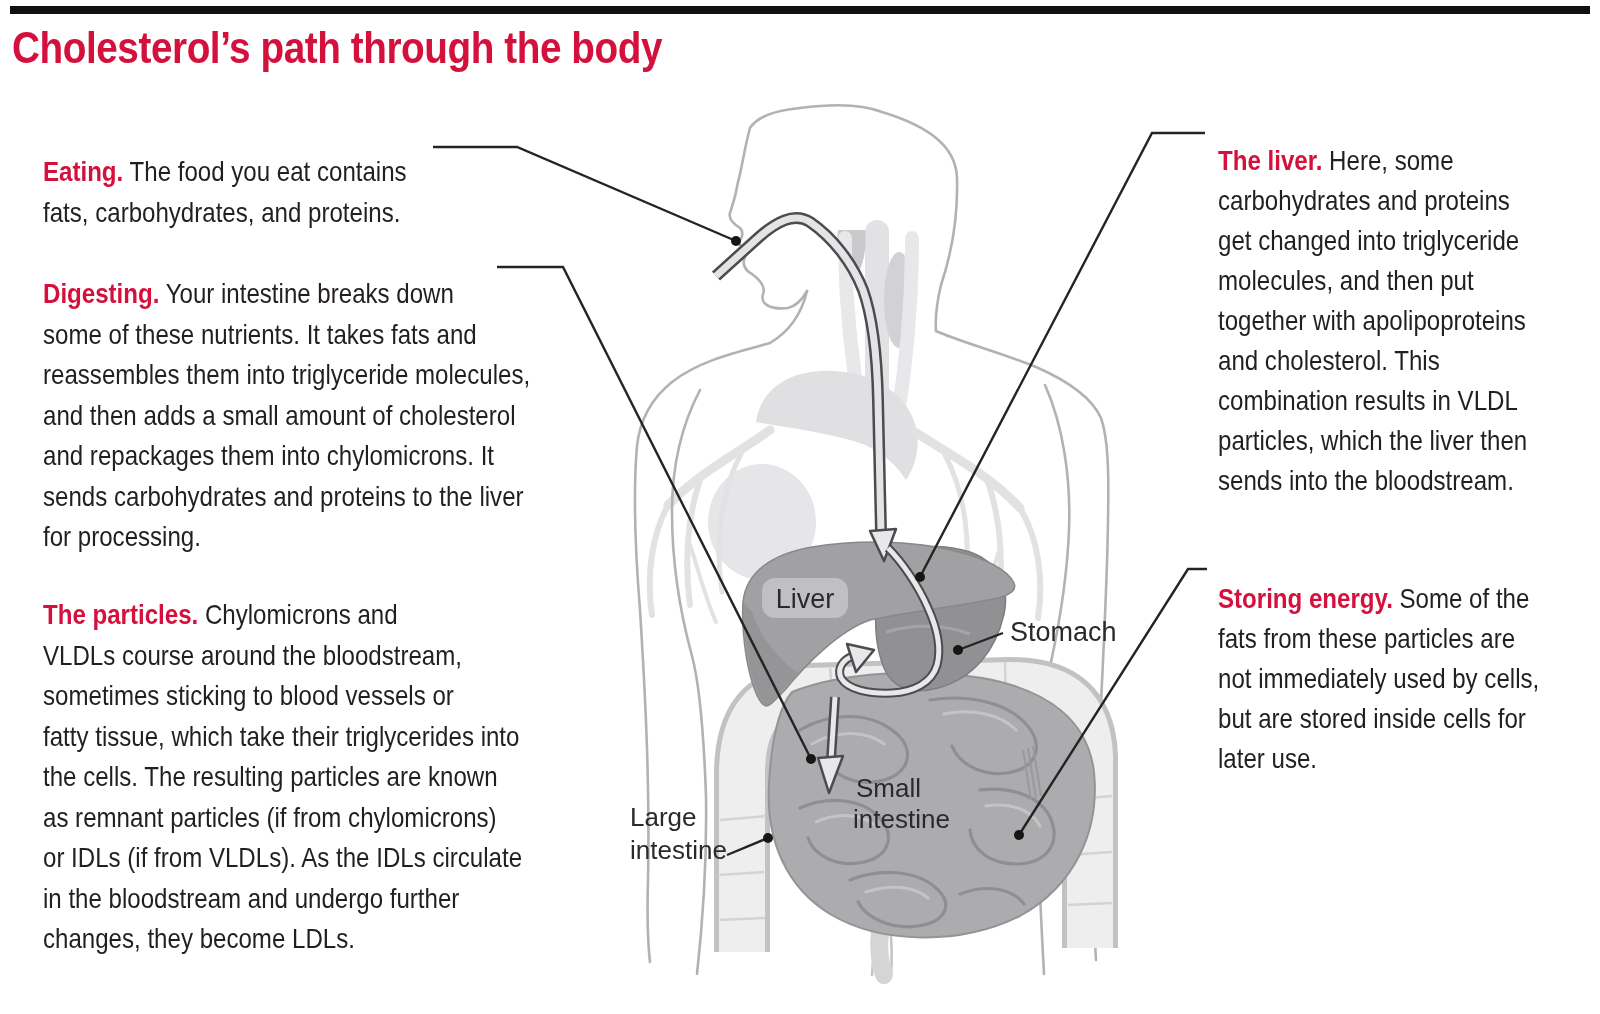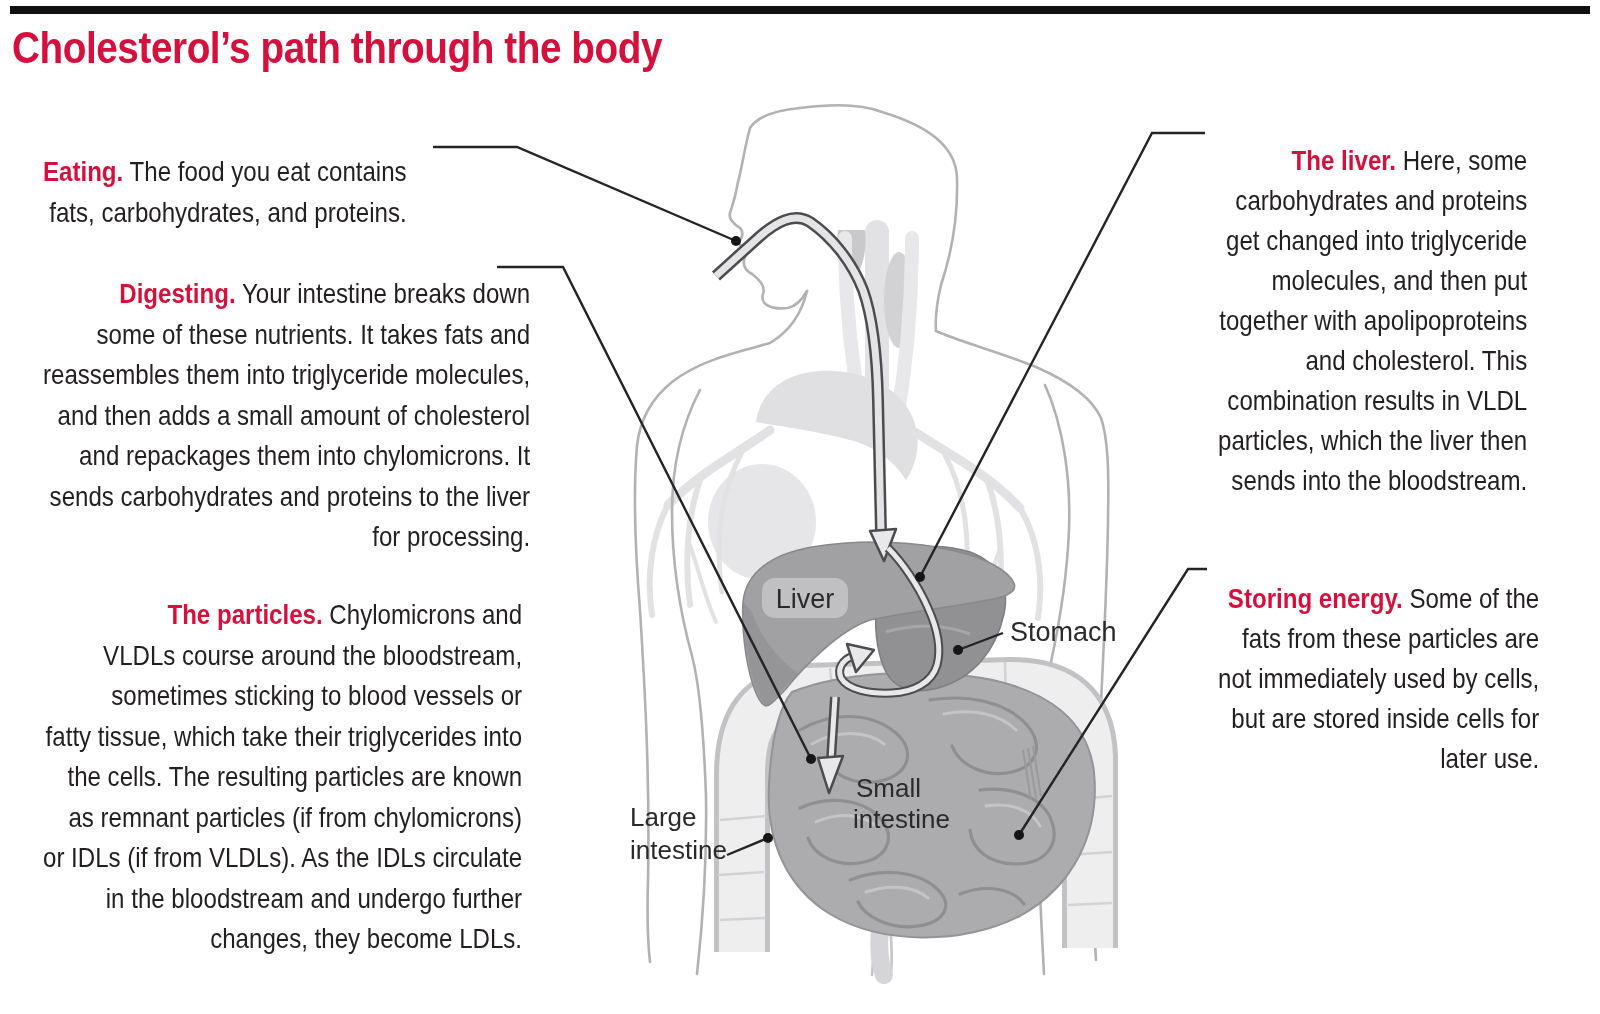--- a/index.html
+++ b/index.html
@@ -1,18 +1,18 @@
 <!DOCTYPE html>
 <html><head>
 <meta charset="utf-8">
 <style>
   html,body { margin:0; padding:0; background:#ffffff; }
   .canvas {
     position:relative; width:1600px; height:1014px; overflow:hidden;
-    background:#ffffff; font-family:"Liberation Sans", sans-serif; color:#231f20;text-align:right;
+    background:#ffffff; font-family:"Liberation Sans", sans-serif; color:#231f20;
   }
   .toprule { position:absolute; left:10px; top:6px; width:1580px; height:8px; background:#111111; }
   .title {
     position:absolute; left:12px; top:22px; margin:0;
     font-size:45px; font-weight:bold; color:#d4113c; letter-spacing:-0.5px;
     transform:scaleX(0.86); transform-origin:left top; white-space:nowrap;
   }
   .note {
     position:absolute; font-size:28px; line-height:40.5px;
     white-space:pre-line; transform:scaleX(0.86); transform-origin:left top;

